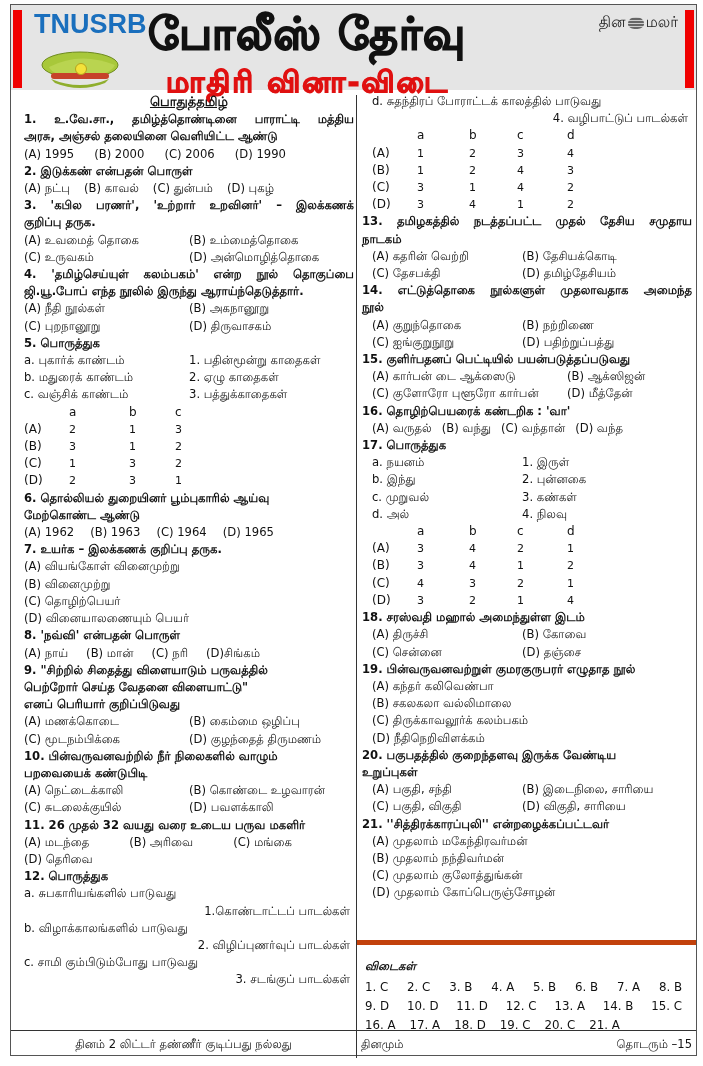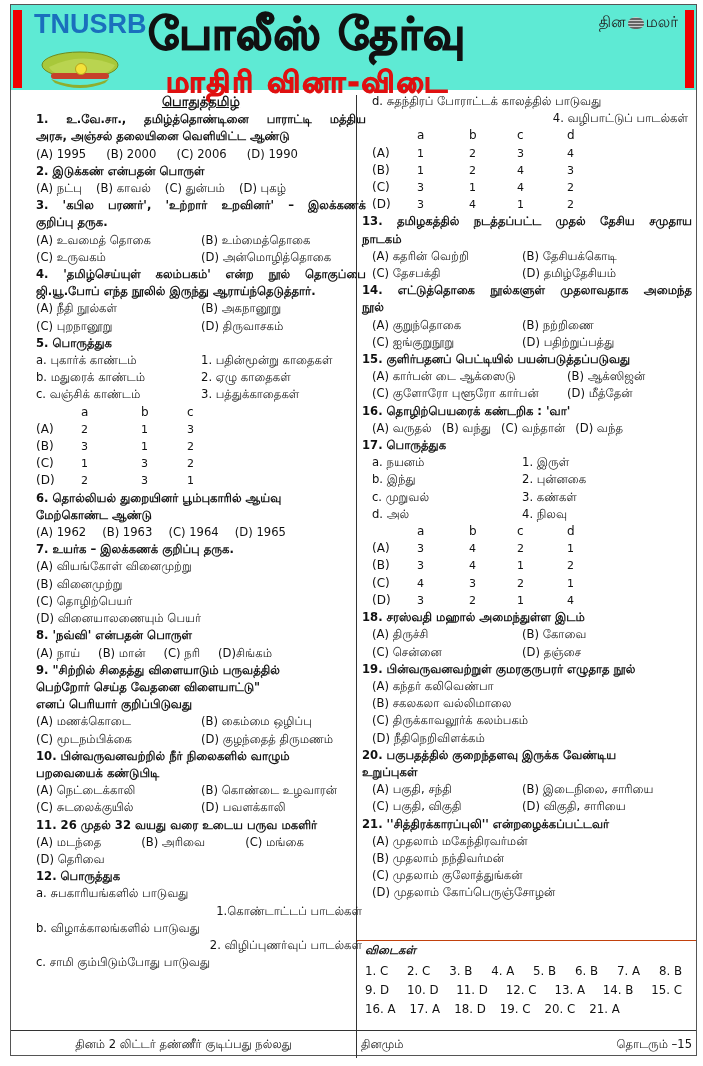--- a/index.html
+++ b/index.html
@@ -2,54 +2,54 @@
 <html><head>
 <meta charset="utf-8">
 <style>
   * { box-sizing: border-box; margin: 0; padding: 0; }
   html, body { width: 703px; height: 1066px; background: #ffffff; overflow: hidden; }
   body { font-family: "DejaVu Sans", sans-serif; color: #111; position: relative; }
 
   .frame { position: absolute; left: 10px; top: 4px; width: 687px; height: 1052px; border: 1px solid #555; }
 
   
-  .header { position: absolute; left: 11px; top: 5px; width: 685px; height: 85px; background: #5eead4; }
+  .header { position: absolute; left: 11px; top: 5px; width: 685px; height: 85px; background: #e5e5e5; }
   .redbar-l { position: absolute; left: 2px; top: 5px; width: 9px; height: 78px; background: #f00000; }
   .redbar-r { position: absolute; right: 2px; top: 5px; width: 9px; height: 78px; background: #f00000; }
   .tnusrb { position: absolute; left: 23px; top: 4px; font-family: "Liberation Sans", sans-serif; font-weight: 900; font-size: 27px; color: #1a6fbd; letter-spacing: 0px; }
   .cap { position: absolute; left: 28px; top: 40px; width: 82px; height: 46px; }
   .title1 { position: absolute; left: 137px; top: 4px; font-family: "DejaVu Sans", sans-serif; font-weight: 900; font-size: 44px; color: #111; letter-spacing: 1px; line-height: 50px; -webkit-text-stroke: 1.5px #111; }
   .title2 { position: absolute; left: 155px; top: 60px; font-family: "DejaVu Sans", sans-serif; font-weight: 900; font-size: 29px; color: #e01010; letter-spacing: 2px; line-height: 34px; -webkit-text-stroke: 1.2px #e01010; }
   .dinamalar { position: absolute; right: 18px; top: 8px; font-weight: normal; font-size: 15px; color: #222; display: flex; align-items: center; gap: 2px; }
   .dm-emblem { display: inline-block; width: 16px; height: 12px; border-radius: 50% 50% 40% 40%; background: repeating-linear-gradient(0deg, #666 0 2px, #ccc 2px 3px); }
 
   
   .col-divider { position: absolute; left: 356px; top: 95px; width: 1px; height: 963px; background: #333; }
   .col { position: absolute; top: 93px; font-size: 11.6px; line-height: 17.2px; }
-  .col-left { left: 36px; width: 330px; }
+  .col-left { left: 24px; width: 330px; }
   .col-right { left: 362px; width: 330px; }
 
   .section-title { text-align: center; font-weight: bold; text-decoration: underline; font-size: 13px; margin-bottom: 1px; }
   .q { font-weight: bold; }
   .q.justify { text-align: justify; text-align-last: justify; }
   .opts { display: flex; }
   .opts span { flex: none; }
   .opt-row4 span { margin-right: 20px; }
   .two-col { display: grid; grid-template-columns: 165px 165px; }
   .indent { padding-left: 10px; }
   .two-col.indent { grid-template-columns: 150px 170px; }
   .match-grid { display: grid; grid-template-columns: 165px 165px; }
   .match-grid.indent { grid-template-columns: 150px 170px; }
   .tbl { display: grid; font-size: 11px; }
   .tbl.t3 { grid-template-columns: 45px 60px 46px 60px; }
   .tbl.t4 { grid-template-columns: 45px 52px 48px 50px 40px; }
   .tbl .hd { font-size: 12px; }
   .right-align { text-align: right; padding-right: 4px; }
 
-  .answers-box { position: absolute; left: 357px; top: 940px; width: 339px; height: 90px; border-top: 1px solid #c2410c; padding: 2px 8px; }
+  .answers-box { position: absolute; left: 357px; top: 940px; width: 339px; height: 90px; border-top: 5px solid #c2410c; padding: 14px 8px; }
   .answers-title { font-style: italic; font-weight: bold; font-size: 11.5px; margin-bottom: 4px; }
   .answers-row { display: flex; justify-content: space-between; font-size: 11.8px; line-height: 19px; padding-right: 6px; }
   .answers-row.last { justify-content: flex-start; gap: 14px; }
 
   .footer-left { position: absolute; left: 11px; top: 1030px; width: 345px; height: 19px; border-top: 1px solid #333; text-align: center; font-size: 11.5px; line-height: 26px; }
   .footer-right { position: absolute; left: 357px; top: 1030px; width: 339px; height: 26px; border-top: 1px solid #333; font-size: 11.5px; line-height: 26px; padding: 0 4px; display: flex; justify-content: space-between; }
 </style>
 </head>
 <body>
 
@@ -219,20 +219,21 @@
     <div>(D) தெரிவை</div>
   </div>
 
   <div>
     <div class="q">12. பொருத்துக</div>
     <div>a. சுபகாரியங்களில் பாடுவது</div>
     <div class="right-align">1.கொண்டாட்டப் பாடல்கள்</div>
     <div>b. விழாக்காலங்களில் பாடுவது</div>
     <div class="right-align">2. விழிப்புணர்வுப் பாடல்கள்</div>
     <div>c. சாமி கும்பிடும்போது பாடுவது</div>
+    <div class="right-align">3. சடங்குப் பாடல்கள்</div>
   </div>
 </div>
 
 <div class="col col-right">
   <div style="padding-left:10px">
     <div>d. சுதந்திரப் போராட்டக் காலத்தில் பாடுவது</div>
     <div class="right-align">4. வழிபாட்டுப் பாடல்கள்</div>
     <div class="tbl t4">
       <span class="hd"></span>
       <span class="hd">a</span>

